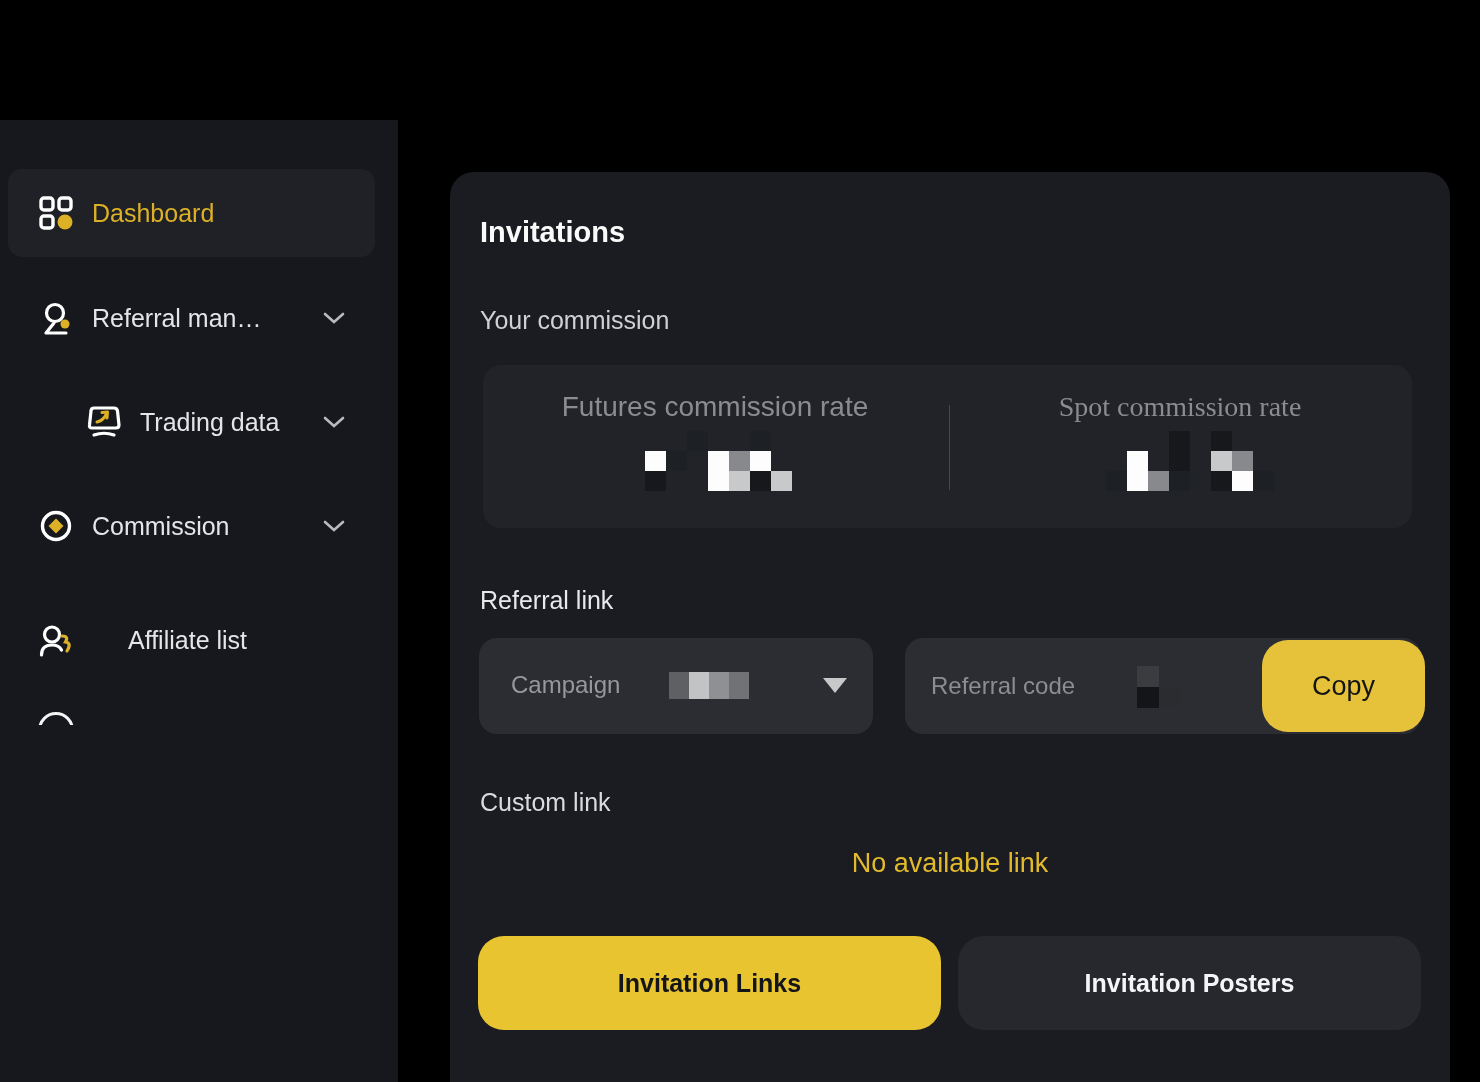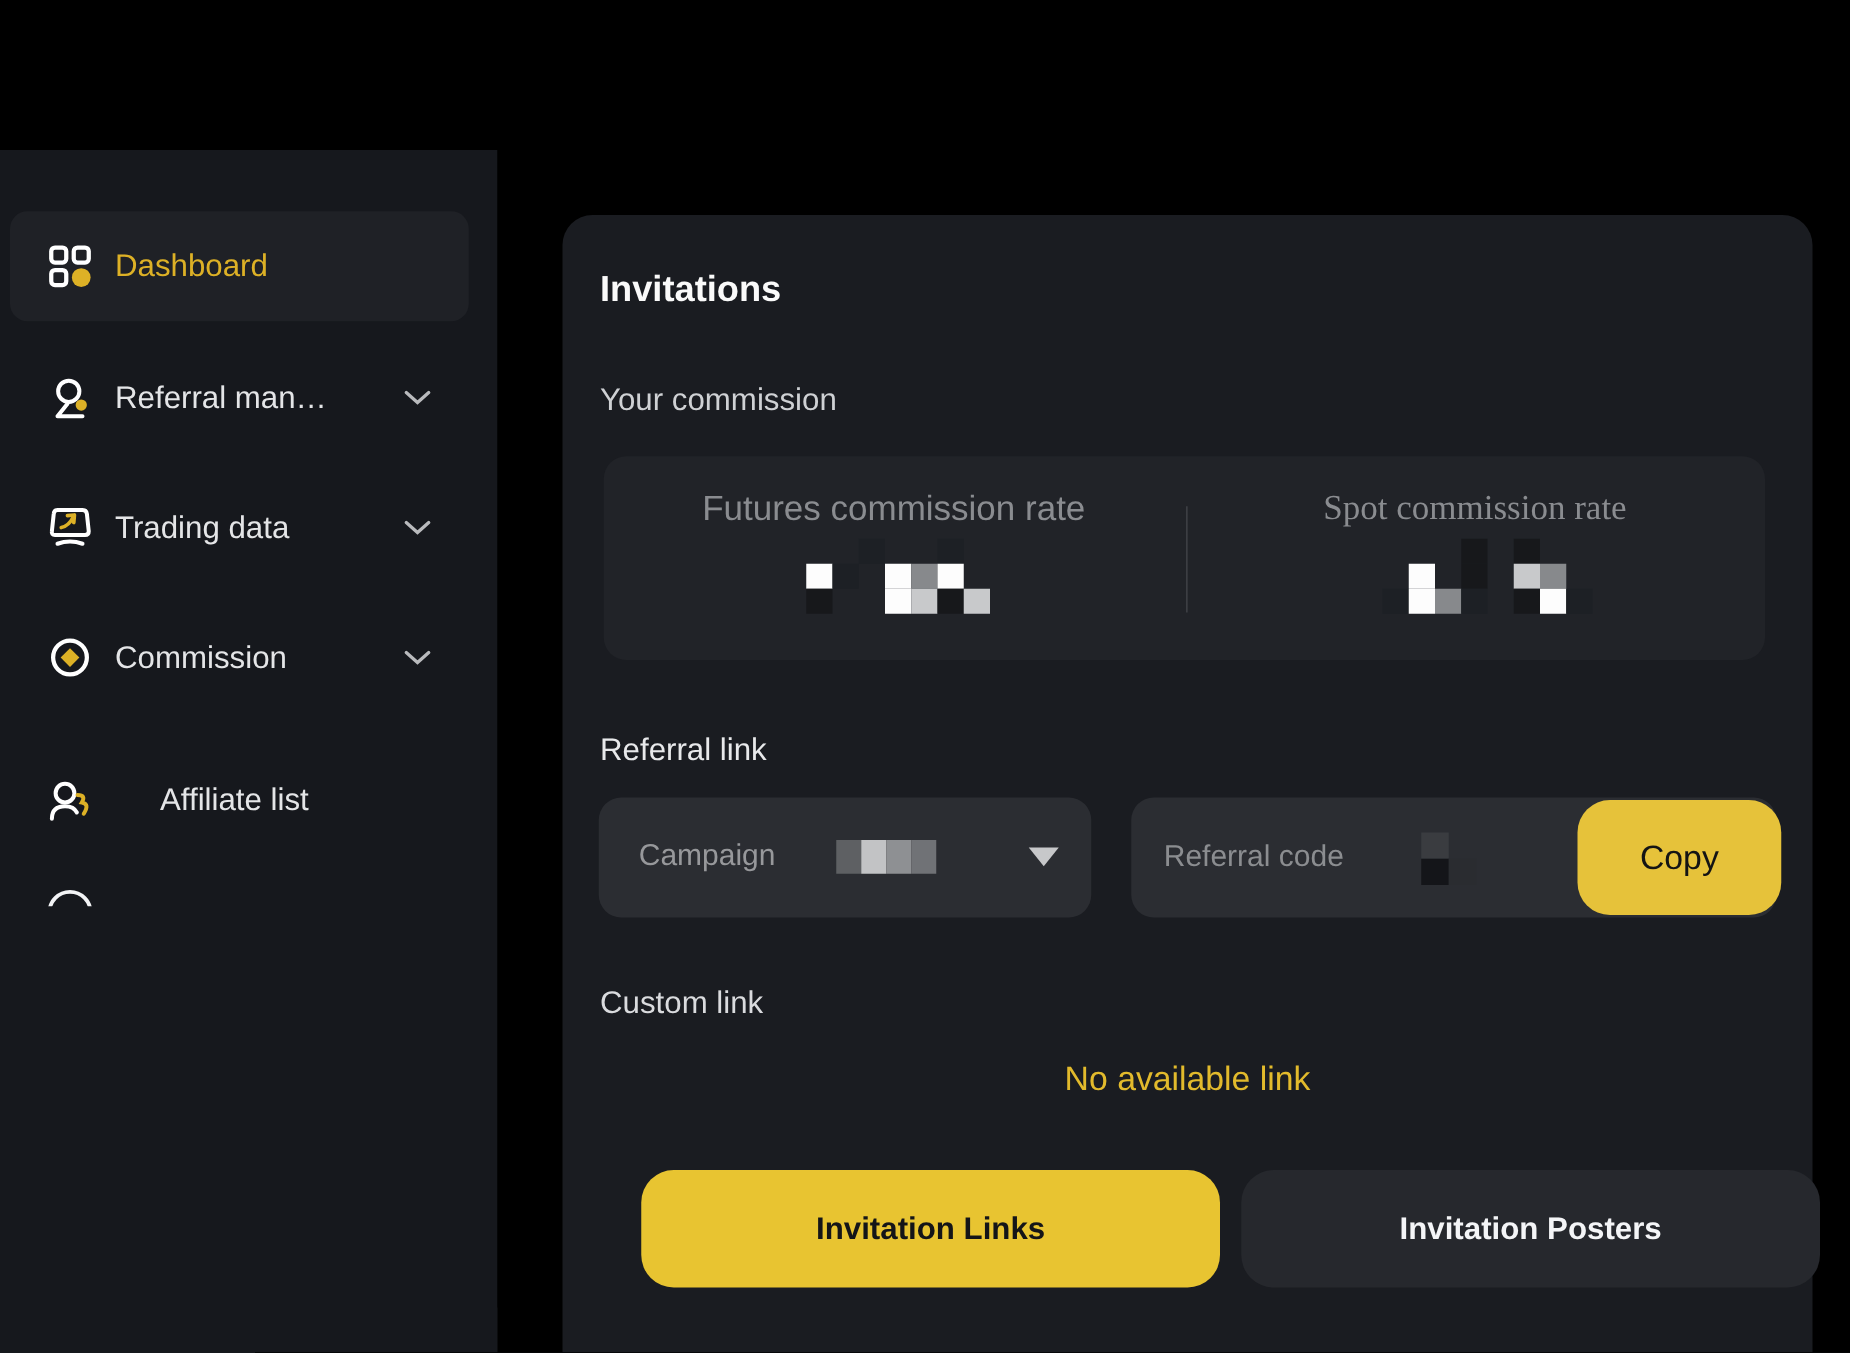--- a/index.html
+++ b/index.html
@@ -16,21 +16,21 @@
   
   .sidebar { position:absolute; left:0; top:120px; width:398px; height:962px; background:#16181d; }
   .side-item { position:absolute; left:0; width:398px; height:60px; display:flex; align-items:center; cursor:pointer; }
   .side-item .ico { width:36px; height:36px; margin-left:38px; flex:0 0 36px; }
   .side-item .lbl { margin-left:18px; font-size:25px; color:#e4e5e7; white-space:nowrap; }
   .side-item .chev { position:absolute; left:322px; top:50%; transform:translateY(-50%); }
   .active-bg { position:absolute; left:8px; top:49px; width:367px; height:88px; background:#1f2126; border-radius:14px; }
   .item-dashboard { top:63px; height:60px; }
   .item-dashboard .lbl { color:#ddb126; }
   .item-referral { top:168px; }
-  .item-trading { top:272px; }
+  .item-trading { top:272px;padding-left:48px; }
   .item-commission { top:376px; }
   .item-affiliate { top:490px;gap:36px; }
   .partial-item { position:absolute; left:38px; top:592px; width:40px; height:13px; overflow:hidden; }
   .partial-item .arc { width:36px; height:36px; border:3.5px solid #f2f3f5; border-radius:50%; }
 
   
   .main { position:absolute; left:398px; top:120px; width:1082px; height:926px; background:#000; }
   .card { position:absolute; left:52px; top:52px; width:1000px; height:910px; background:#1a1c21; border-radius:24px 24px 0 0; }
 
   .card-title { position:absolute; left:30px; top:44px; font-size:29px; font-weight:700; color:#fafafa; }
@@ -70,21 +70,21 @@
   .mz-code { left:232px; top:28px; grid-template-columns:repeat(2,22px); }
   .mz-code div { width:22px; height:21px; }
   .c1 { background:#3a3c40; } .c2 { background:#141519; } .c3 { background:#2a2c30; }
 
   .btn-copy { position:absolute; right:-4px; top:2px; width:163px; height:92px; background:#e6c23a; border:none; border-radius:26px; font-family:inherit; font-size:27px; font-weight:500; color:#141414; cursor:pointer; }
 
   
   .empty-link { position:absolute; left:0; top:676px; width:100%; text-align:center; font-size:27px; color:#e2ba2c; }
 
   
-  .btn-big { position:absolute; top:764px; width:463px; height:94px; border:none; border-radius:26px; font-family:inherit; font-size:25px; font-weight:700; cursor:pointer;margin-left:35px; }
+  .btn-big { position:absolute; top:764px; width:463px; height:94px; border:none; border-radius:26px; font-family:inherit; font-size:25px; font-weight:700; cursor:pointer; }
   .btn-links { left:28px; background:#e8c431; color:#141518; }
   .btn-posters { left:508px; background:#26282d; color:#f4f5f7; }
 
   svg { display:block; }
 </style>
 </head>
 <body>
 
 <div id="screen">
 

